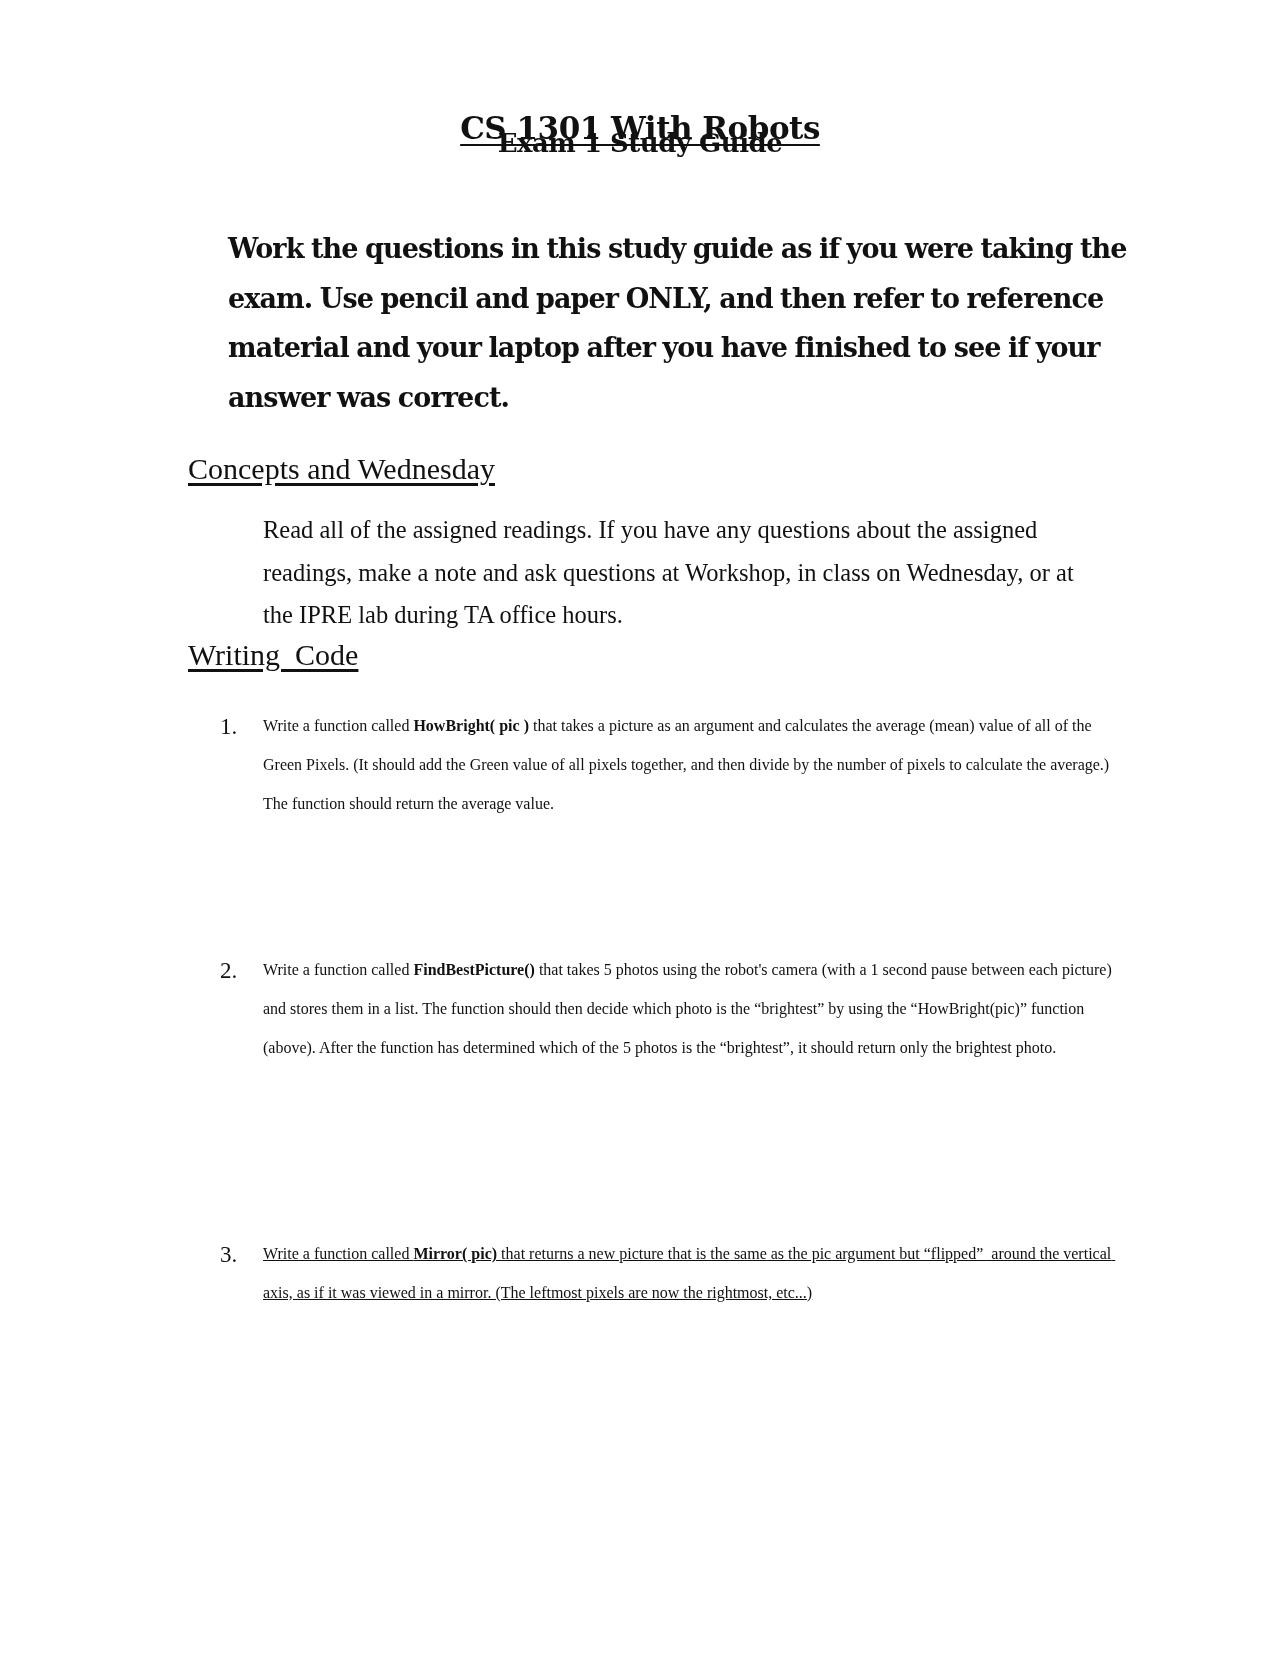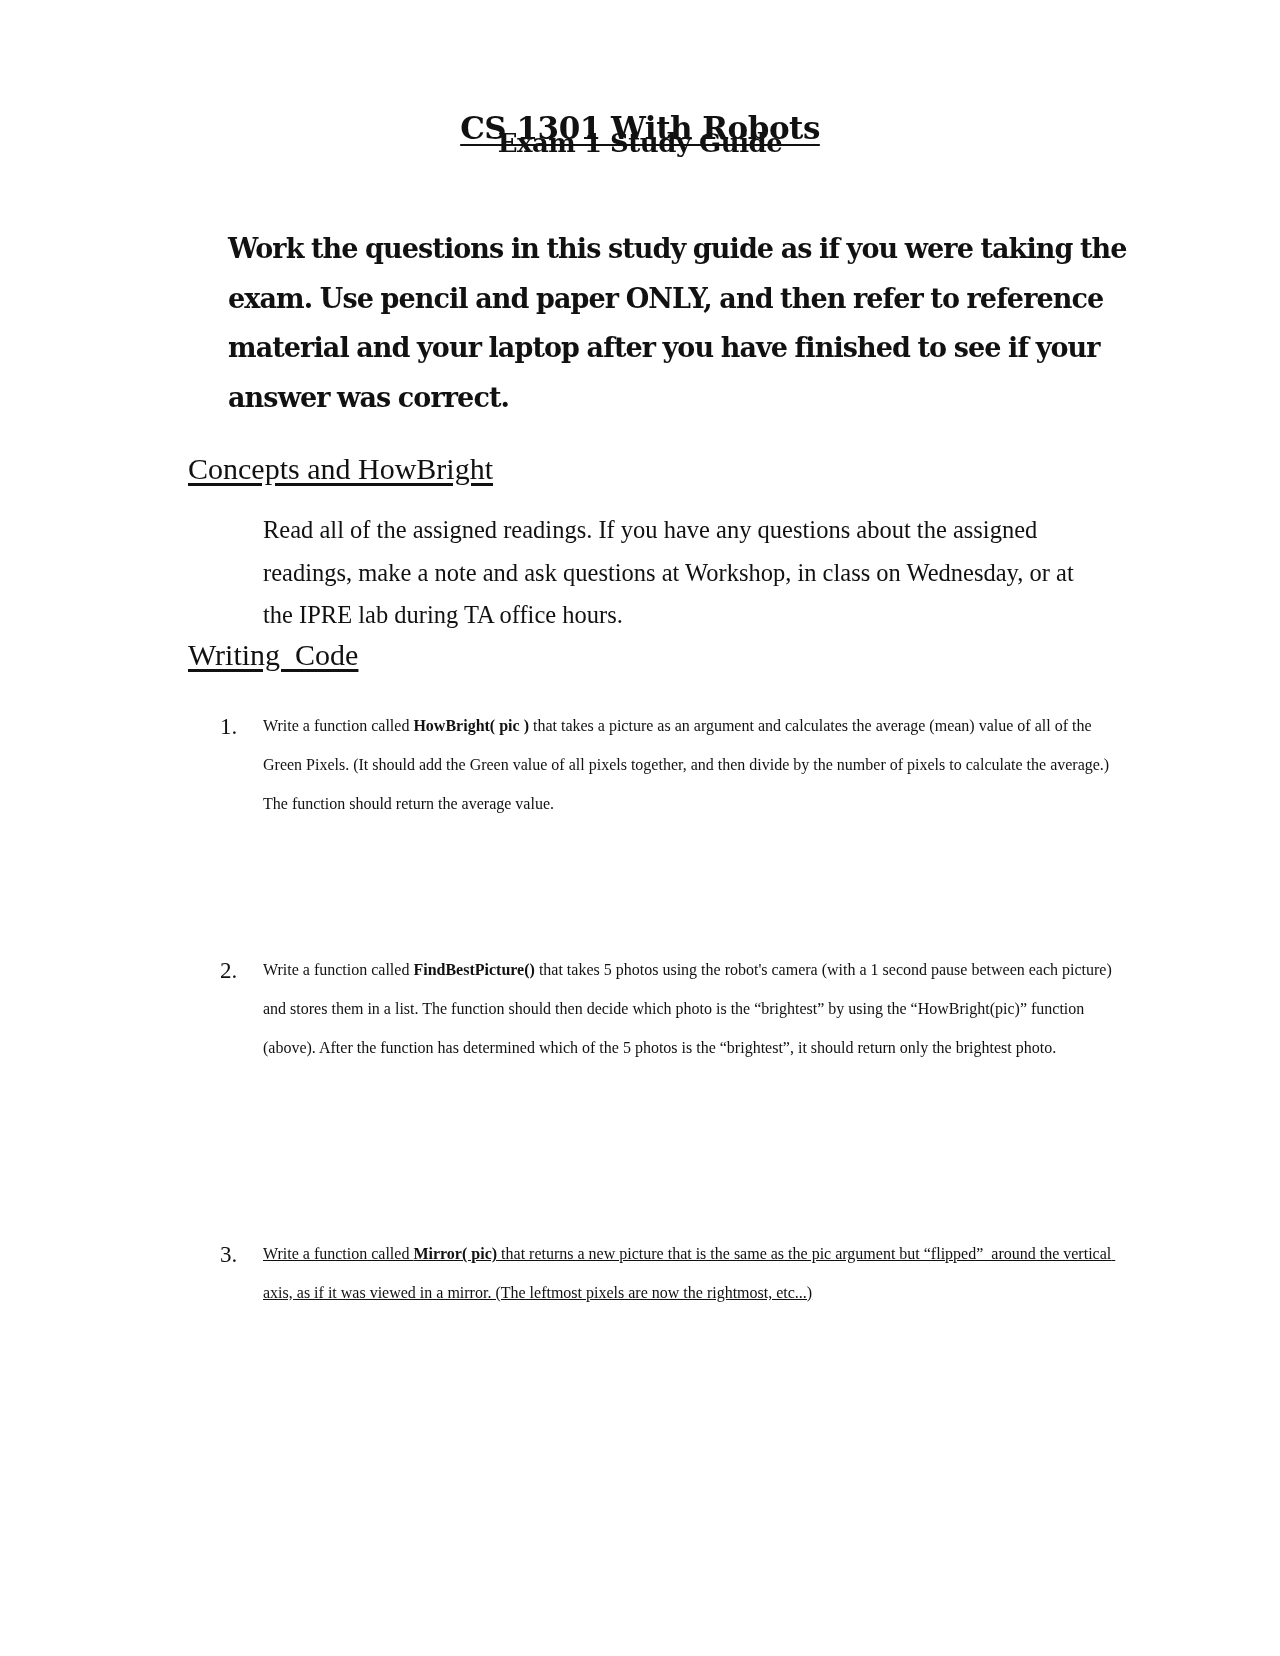--- a/index.html
+++ b/index.html
@@ -47,21 +47,21 @@
   </style>
 </head>
 <body>
 
 <div>
   <div class="title">CS 1301 With Robots</div>
   <div class="subtitle">Exam 1 Study Guide</div>
 
   <div class="intro">Work the questions in this study guide as if you were taking the exam. Use pencil and paper ONLY, and then refer to reference material and your laptop after you have finished to see if your answer was correct.</div>
 
-  <div class="heading" style="top:452px;">Concepts and HowBright</div>
+  <div class="heading" style="top:452px;">Concepts and Wednesday</div>
   <div class="para" style="top:497px;">Read all of the assigned readings. If you have any questions about the assigned readings, make a note and ask questions at Workshop, in class on Wednesday, or at the IPRE lab during TA office hours.</div>
 
   <div class="heading" style="top:638px; white-space: pre;">Writing  Code</div>
 
   <div class="qitem" style="top:706px;">
     <span class="qnum">1.</span>
     <div class="qtext"><span>Write a function called </span><span class="fn">HowBright( pic )</span><span> that takes a picture as an argument and calculates the average (mean) value of all of the Green Pixels. (It should add the Green value of all pixels together, and then divide by the number of pixels to calculate the average.) The function should return the average value.</span></div>
   </div>
 
   <div class="qitem" style="top:950px;">

